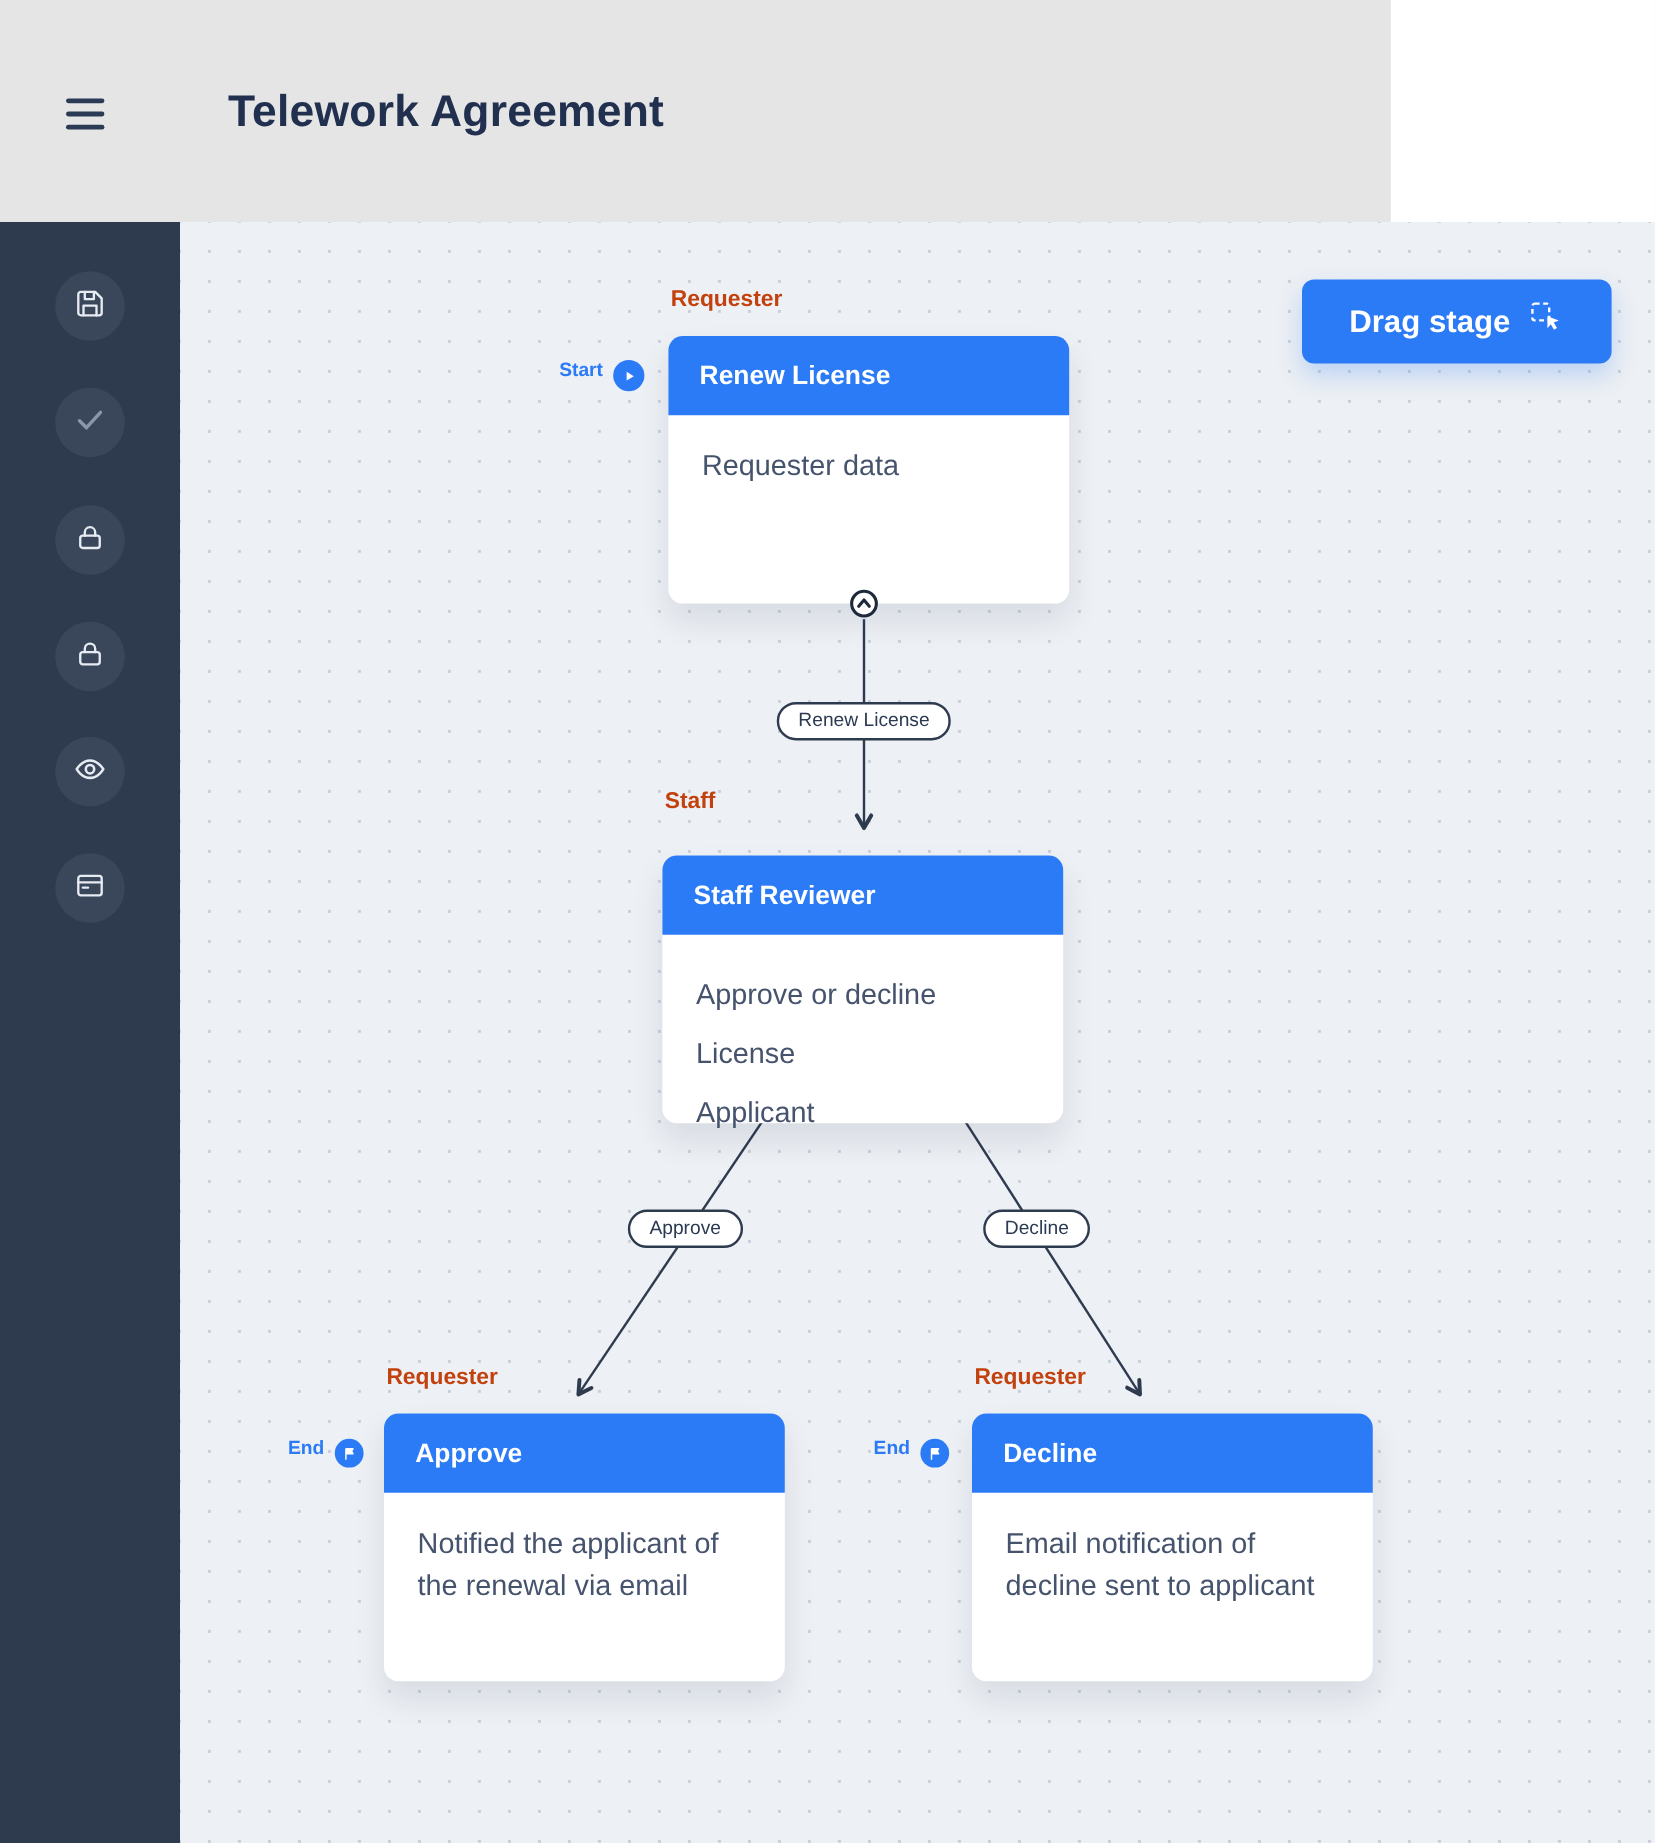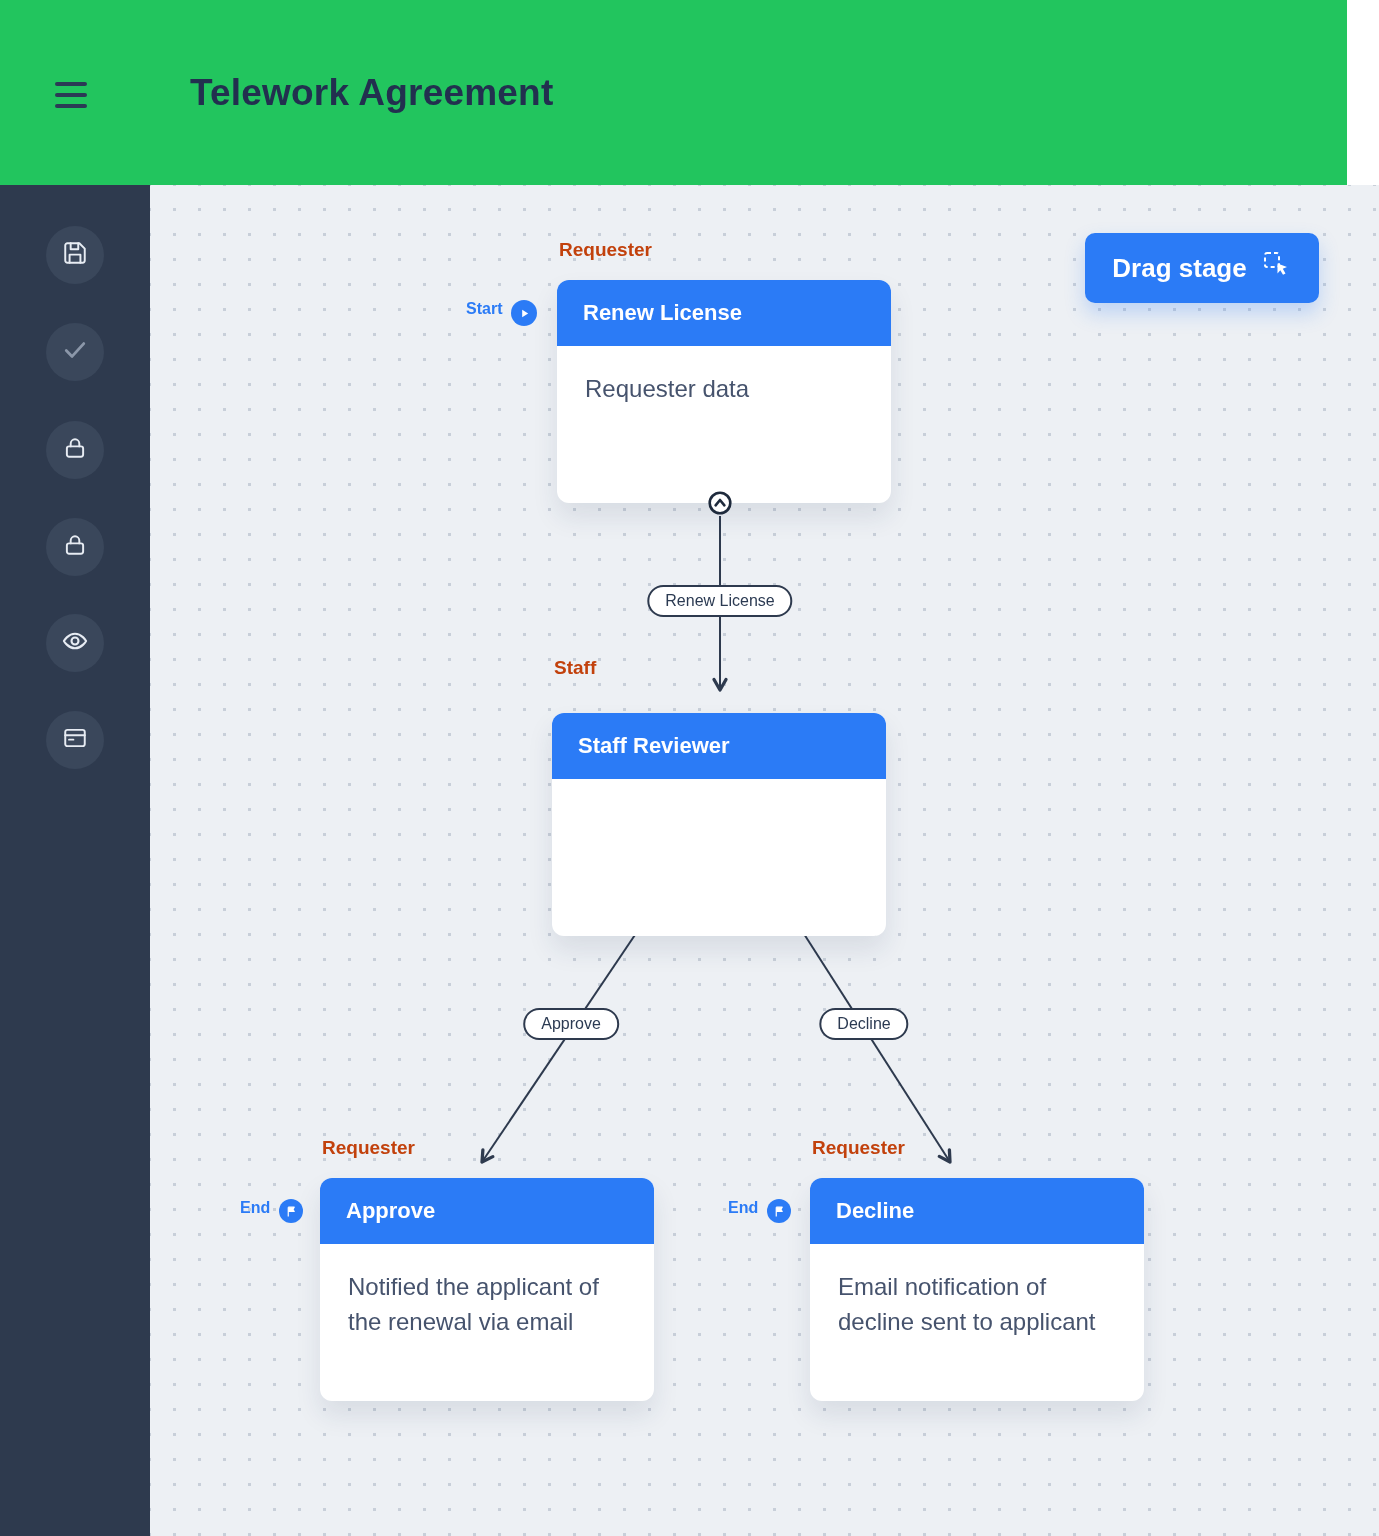--- a/index.html
+++ b/index.html
@@ -1,21 +1,21 @@
 <!DOCTYPE html>
 <html><head>
 <meta charset="utf-8">
 <style>
   * { margin:0; padding:0; box-sizing:border-box; }
   html,body { width:1379px; height:1536px; }
   body { font-family:"Liberation Sans", sans-serif; background:#ffffff; overflow:hidden; }
   .app { position:relative; width:1379px; height:1536px; }
 
   
-  .topbar { position:absolute; left:0; top:0; width:1347px; height:185px; background:#22c55e; z-index:4; }
+  .topbar { position:absolute; left:0; top:0; width:1159px; height:185px; background:#e5e5e5; z-index:4; }
   .hamburger { position:absolute; left:55px; top:82px; width:34px; height:26px; display:flex; flex-direction:column; justify-content:space-between; cursor:pointer; }
   .hamburger span { display:block; width:32px; height:3.6px; background:#2b3a55; border-radius:2px; }
   .page-title { position:absolute; left:190px; top:72px; font-size:37px; font-weight:700; color:#22304f; letter-spacing:0.2px; }
 
   
   .sidebar { position:absolute; left:0; top:185px; width:150px; height:1351px; background:#2e3a4e; z-index:4; }
   .side-btn { position:absolute; left:46px; width:58px; height:58px; border-radius:50%; background:#3a475b; display:flex; align-items:center; justify-content:center; cursor:pointer; }
 
   
   .canvas { position:absolute; left:150px; top:185px; width:1229px; height:1351px; background-color:#edf0f4;
@@ -39,21 +39,21 @@
   .marker-circle { width:26px; height:26px; border-radius:50%; background:#2b7bf6; display:flex; align-items:center; justify-content:center; }
   .marker-circle.sm { width:24px; height:24px; }
 
   
   .pill { position:absolute; z-index:3; transform:translate(-50%,-50%); background:#ffffff; border:2px solid #2e3a4e;
           border-radius:17px; padding:5px 16px; font-size:16px; color:#2b3a52; white-space:nowrap; cursor:pointer; }
 
   .origin-circle { position:absolute; left:707px; top:490px; z-index:3; }
 
   
-  .drag-stage { position:absolute; left:1085px; top:233px; width:234px; height:70px; background:#2b7bf6; border:none;
+  .drag-stage { position:absolute; left:1085px; top:233px; width:258px; height:70px; background:#2b7bf6; border:none;
                 border-radius:10px; display:flex; align-items:center; justify-content:center; gap:15px; color:#ffffff;
                 font-family:"Liberation Sans", sans-serif; font-size:26px; font-weight:600; z-index:2; cursor:pointer;
                 box-shadow:0 10px 20px rgba(43,123,246,0.25); }
 </style>
 </head>
 <body>
 
 <div class="app">
 
   <div class="canvas"></div>
@@ -184,20 +184,22 @@
     <div class="node-header">
       <span class="node-title">Renew License</span>
     </div>
     <div class="node-body">Requester data</div>
   </div>
 
   <div class="node" style="left:552px; top:713px;">
     <div class="node-header">
       <span class="node-title">Staff Reviewer</span>
     </div>
+    <div class="node-body lh-wide">Approve or decline  License
+Applicant</div>
   </div>
 
   <div class="node" style="left:320px; top:1178px;">
     <div class="node-header">
       <span class="node-title">Approve</span>
     </div>
     <div class="node-body">Notified the applicant of the renewal via email</div>
   </div>
 
   <div class="node" style="left:810px; top:1178px;">

